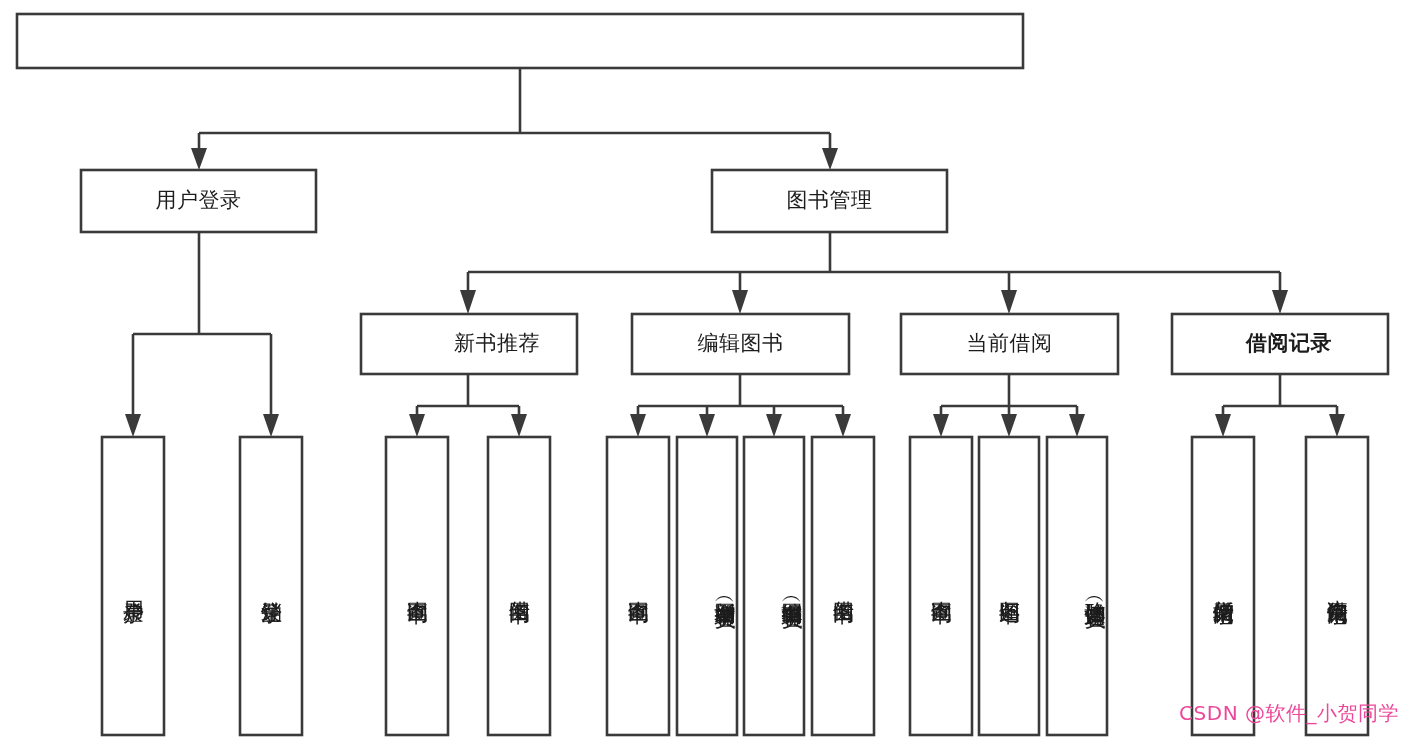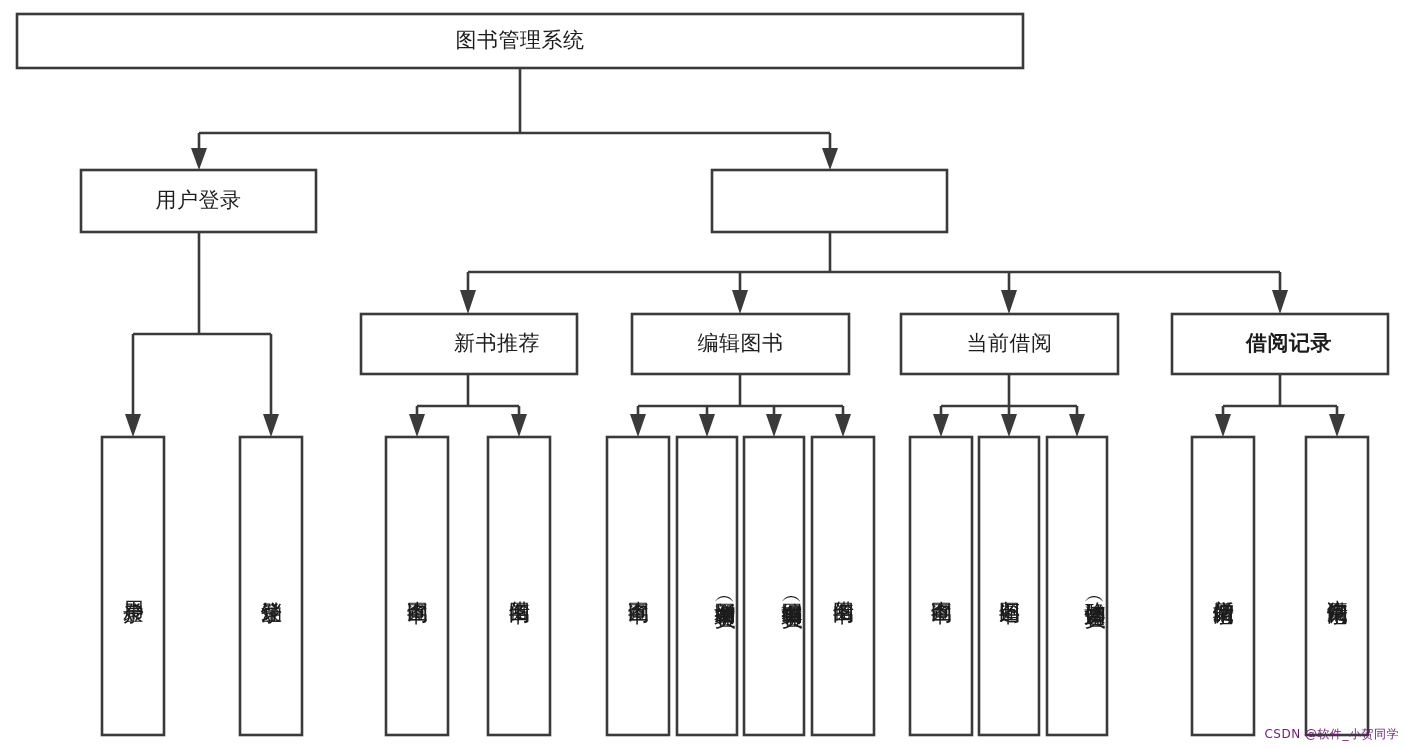--- a/index.html
+++ b/index.html
@@ -62,23 +62,23 @@
     font-size: 21px;
     line-height: 1.18;
     letter-spacing: 1px;
     writing-mode: vertical-rl;
     text-orientation: upright;
     pointer-events: none;
   }
   .watermark {
     position: absolute;
     right: 6px;
-    bottom: 4px;
-    font-size: 12px;
-    color: #701a75;
+    bottom: 20px;
+    font-size: 20px;
+    color: #ec4899;
     letter-spacing: 0.5px;
     white-space: nowrap;
     pointer-events: none;
   }
 </style>
 </head>
 <body>
 
 <div id="diagram-root">
 
@@ -159,23 +159,23 @@
 
     <rect class="node-box" x="910" y="437" width="62" height="298"></rect>
     <rect class="node-box" x="979" y="437" width="60" height="298"></rect>
     <rect class="node-box" x="1047" y="437" width="60" height="298"></rect>
 
     <rect class="node-box" x="1192" y="437" width="62" height="298"></rect>
     <rect class="node-box" x="1306" y="437" width="62" height="298"></rect>
 
   </svg>
 
-  <div class="node-label-h" style="left:17px; top:14px; width:1006px; height:54px;">图书管理系统</div>
 
   <div class="node-label-h" style="left:81px; top:170px; width:235px; height:62px;">用户登录</div>
+  <div class="node-label-h" style="left:712px; top:170px; width:235px; height:62px;">图书管理</div>
 
   <div class="node-label-h" style="left:361px; top:314px; width:216px; height:60px;padding-left:28px;">新书推荐</div>
   <div class="node-label-h" style="left:632px; top:314px; width:217px; height:60px;">编辑图书</div>
   <div class="node-label-h" style="left:901px; top:314px; width:217px; height:60px;">当前借阅</div>
   <div class="node-label-h" style="left:1172px; top:314px; width:234px; height:60px;font-weight:bold;">借阅记录</div>
 
   <div class="node-label-v" style="left:102px; top:437px; width:62px; height:298px;">用户登录</div>
   <div class="node-label-v" style="left:240px; top:437px; width:62px; height:298px;">注销登录</div>
 
   <div class="node-label-v" style="left:386px; top:437px; width:62px; height:298px;">查询图书</div>

